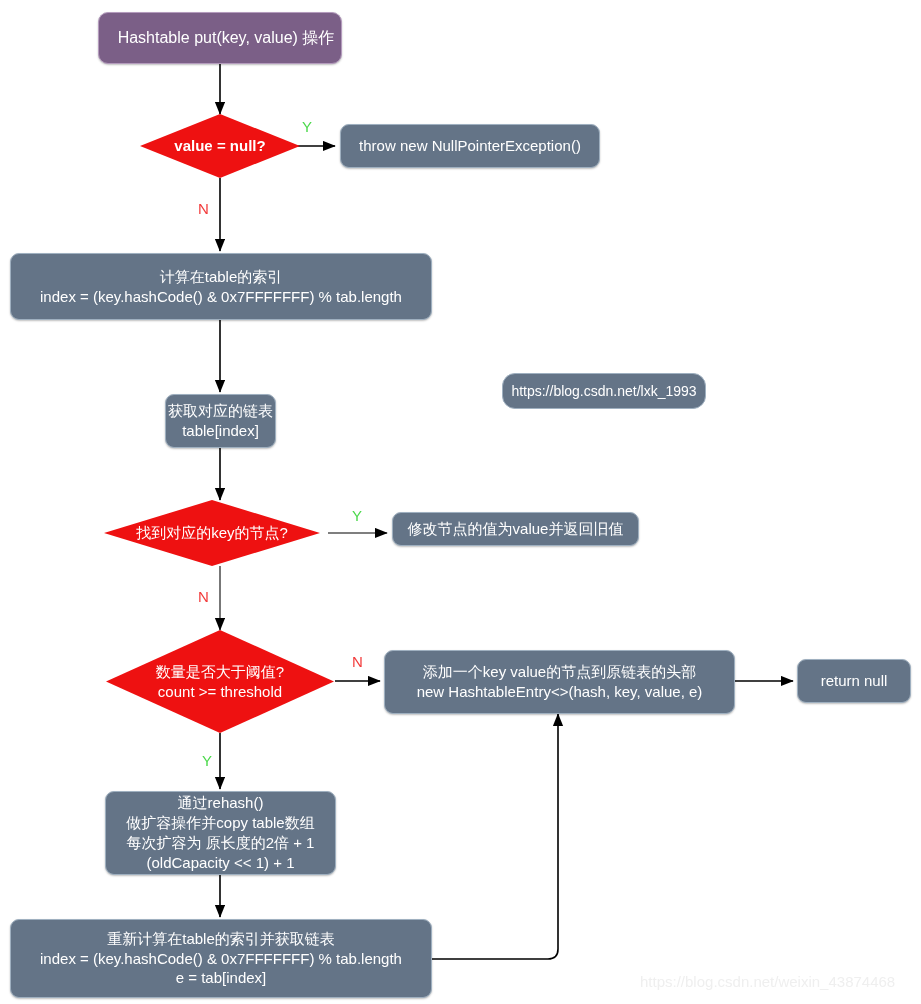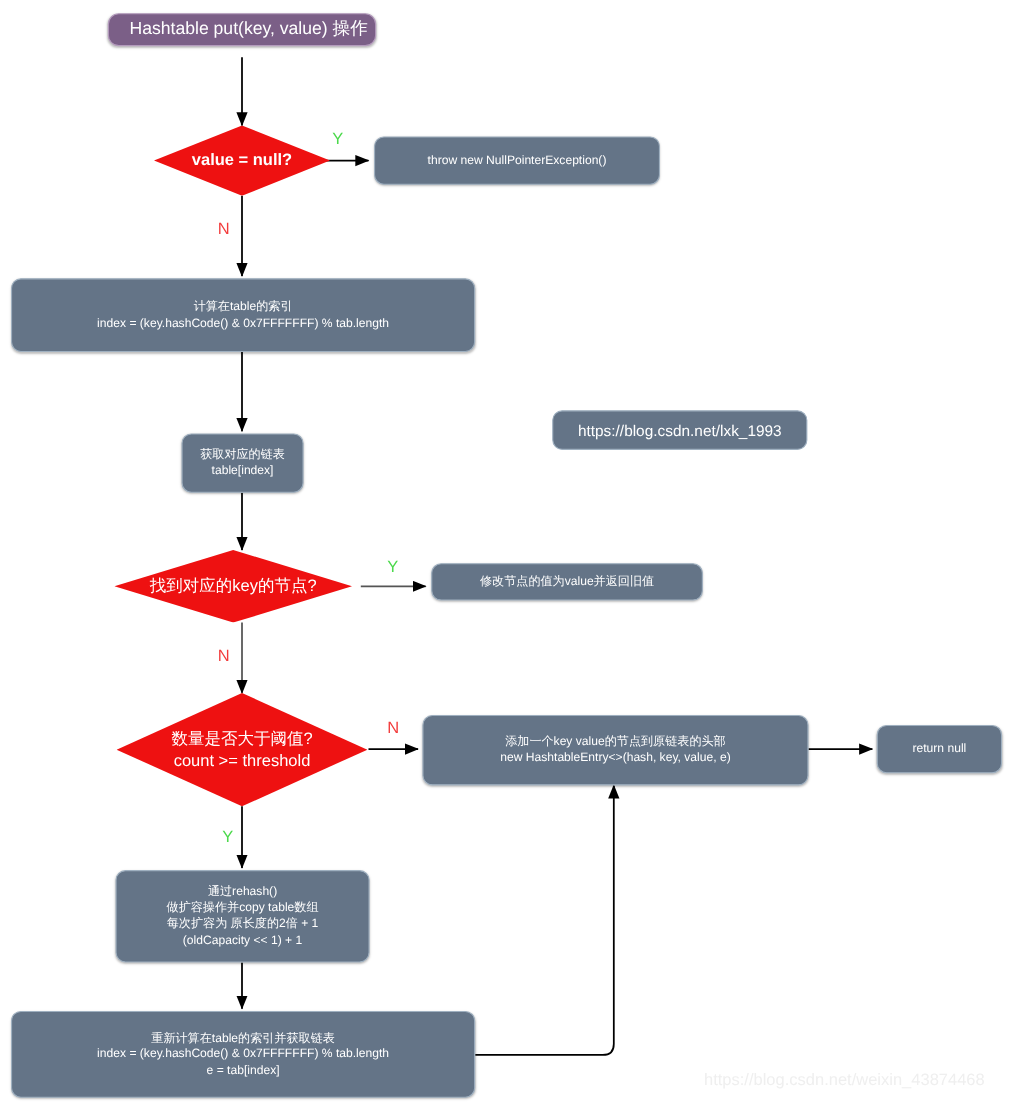--- a/index.html
+++ b/index.html
@@ -34,21 +34,21 @@
     text-align: center;
     color: #ffffff;
     line-height: 1.32;
     white-space: pre-line;
     z-index: 3;
   }
   .proc {
     background: #647487;
     border: 1px solid #9fb0c0;
     border-radius: 9px;
-    font-size: 11px;
+    font-size: 15px;
     box-shadow: 0 1px 2px rgba(0,0,0,0.25);
   }
   .start {
     background: #7b5f87;
     border: 1px solid #b49bbd;
     border-radius: 10px;
     font-size: 16px;
     box-shadow: 0 1px 2px rgba(0,0,0,0.25);
   }
   .note {
@@ -126,21 +126,21 @@
 
     <line x1="735" y1="681" x2="793" y2="681" stroke="#000000" stroke-width="1.6" marker-end="url(#arrowhead)"></line>
 
     <line x1="220" y1="733" x2="220" y2="789" stroke="#000000" stroke-width="1.6" marker-end="url(#arrowhead)"></line>
 
     <line x1="220" y1="875" x2="220" y2="917" stroke="#000000" stroke-width="1.6" marker-end="url(#arrowhead)"></line>
 
     <path d="M 432 959 L 548 959 Q 558 959 558 949 L 558 714" fill="none" stroke="#000000" stroke-width="1.6" marker-end="url(#arrowhead)"></path>
   </svg>
 
-  <div class="node start" style="left:98px; top:12px; width:244px; height:30px;padding-left:12px;">
+  <div class="node start" style="left:98px; top:12px; width:244px; height:52px;padding-left:12px;">
     <span>Hashtable put(key, value) 操作</span>
   </div>
 
   <div class="diamond" style="left:140px; top:114px; width:160px; height:64px;font-weight:bold;">
     <svg class="shape" viewBox="0 0 160 64" preserveAspectRatio="none">
       <polygon points="80,0 160,32 80,64 0,32" fill="#ee1111"></polygon>
     </svg>
     <div class="dlabel">value = null?</div>
   </div>
   <div class="branch yes" style="left:302px; top:118px;">Y</div>
@@ -148,21 +148,21 @@
 
   <div class="node proc" style="left:340px; top:124px; width:260px; height:44px;">
     <span>throw new NullPointerException()</span>
   </div>
 
   <div class="node proc" style="left:10px; top:253px; width:422px; height:67px;">
     <span>计算在table的索引
 index = (key.hashCode() &amp; 0x7FFFFFFF) % tab.length</span>
   </div>
 
-  <div class="node note" style="left:502px; top:373px; width:232px; height:36px;">
+  <div class="node note" style="left:502px; top:373px; width:204px; height:36px;border-radius:13px;">
     <span>https://blog.csdn.net/lxk_1993</span>
   </div>
 
   <div class="node proc" style="left:165px; top:394px; width:111px; height:54px;">
     <span>获取对应的链表
 table[index]</span>
   </div>
 
   <div class="diamond" style="left:104px; top:500px; width:216px; height:66px;">
     <svg class="shape" viewBox="0 0 216 66" preserveAspectRatio="none">

